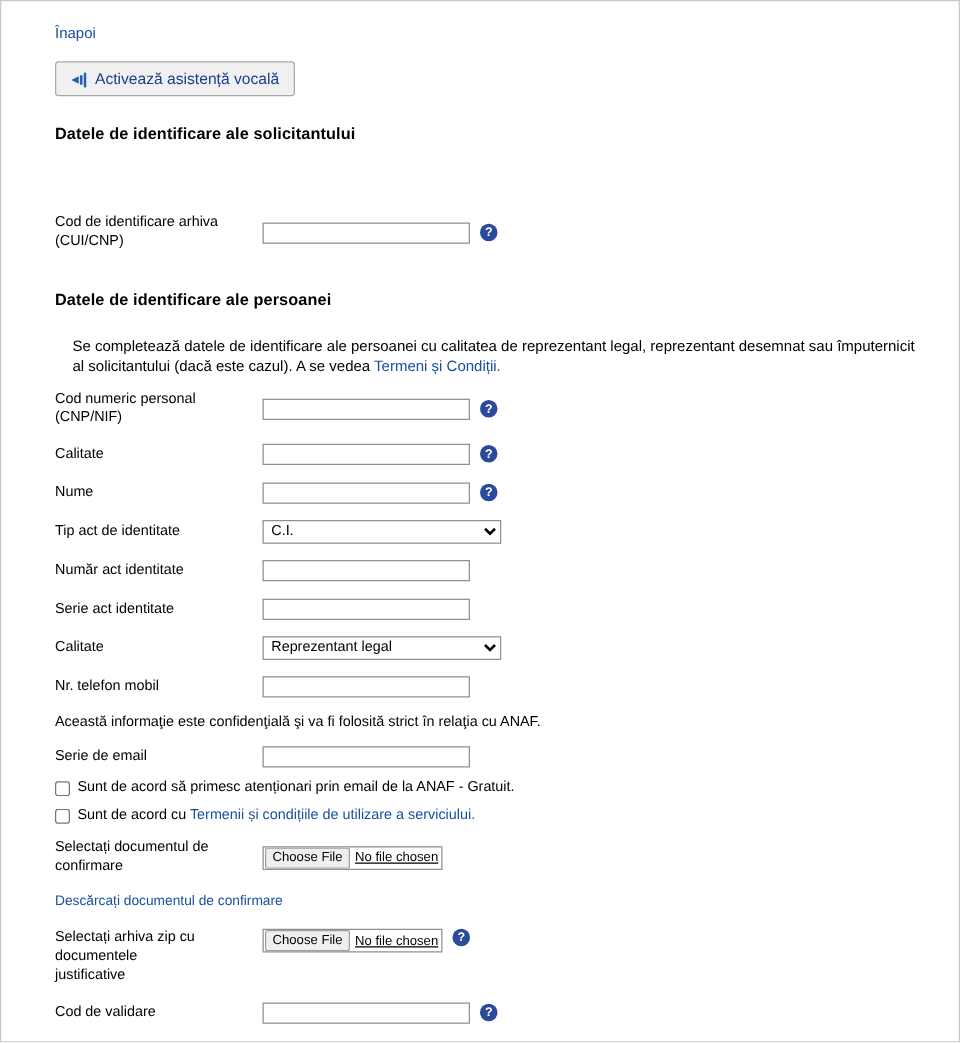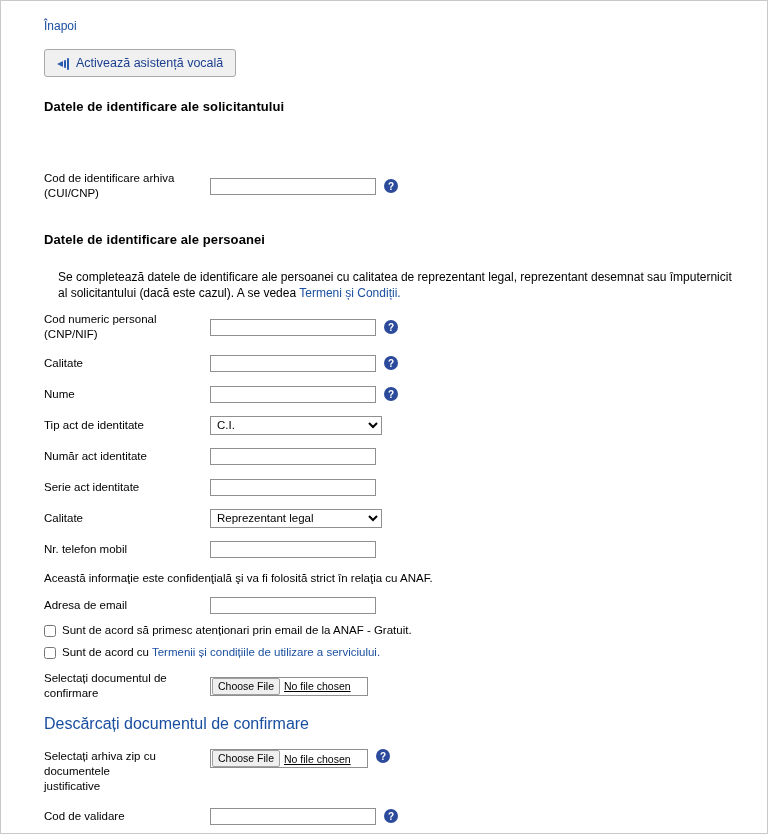--- a/index.html
+++ b/index.html
@@ -111,21 +111,21 @@
     width: 166px;
     height: 17px;
     box-sizing: border-box;
     border: 1px solid #8f8f8f;
     background: #fff;
     font-family: "Liberation Sans", sans-serif;
     font-size: 12px;
     padding: 1px 3px;
   }
   select.sel {
-    width: 172px;
+    width: 191px;
     height: 19px;
     box-sizing: border-box;
     border: 1px solid #8f8f8f;
     background: #fff;
     font-family: "Liberation Sans", sans-serif;
     font-size: 11.5px;
     padding: 1px 2px;
   }
   .help-icon {
     margin-left: 8px;
@@ -162,21 +162,21 @@
     align-items: center;
     margin-top: 12px;
   }
   .file-label {
     font-size: 11.5px;
     width: 166px;
     flex: 0 0 166px;
     line-height: 15px;
   }
   .file-input {
-    width: 158px;
+    width: 144px;
     height: 19px;
     box-sizing: border-box;
     border: 1px solid #8f8f8f;
     background: #fff;
     display: flex;
     align-items: center;
     font-size: 11px;
     overflow: hidden;
   }
   .choose-btn {
@@ -190,21 +190,21 @@
     line-height: 13px;
   }
   .file-none {
     font-size: 10.5px;
     color: #000;
     white-space: nowrap;
     text-decoration: underline;
   }
   .dl-link {
     display: block;
-    font-size: 16px;
+    font-size: 11px;
     margin-top: 14px;
   }
 </style>
 </head>
 <body>
 
 <div class="page">
   <div class="content">
 
     <a class="back-link link" href="#">Înapoi</a>
@@ -279,21 +279,21 @@
     </div>
 
     <div class="field-row">
       <label class="field-label">Nr. telefon mobil</label>
       <input class="text-input" type="text" value="" style="">
     </div>
 
     <div class="note">Această informaţie este confidenţială şi va fi folosită strict în relaţia cu ANAF.</div>
 
     <div class="field-row">
-      <label class="field-label">Adresa de email</label>
+      <label class="field-label">Serie de email</label>
       <input class="text-input" type="text" value="" style="">
     </div>
 
     <div class="check-row">
       <input type="checkbox" style="">
       <span>Sunt de acord să primesc atenționari prin email de la ANAF - Gratuit.</span>
     </div>
 
     <div class="check-row">
       <input type="checkbox" style="">

